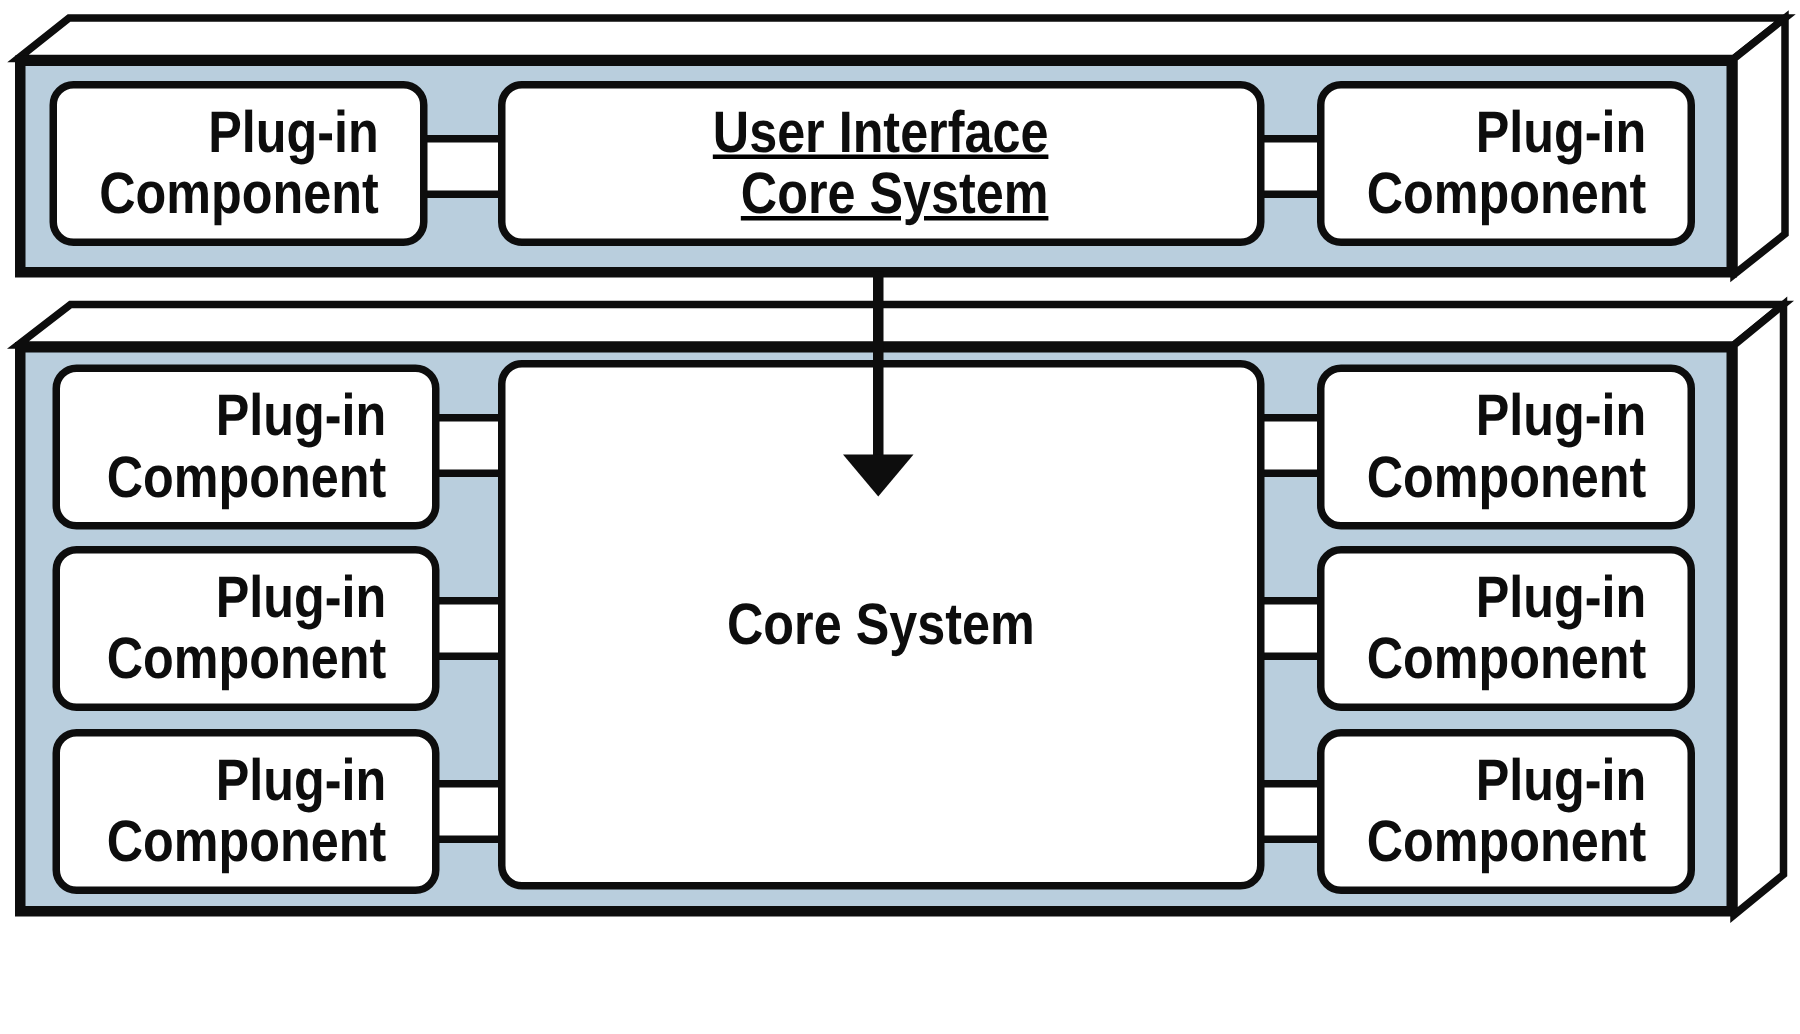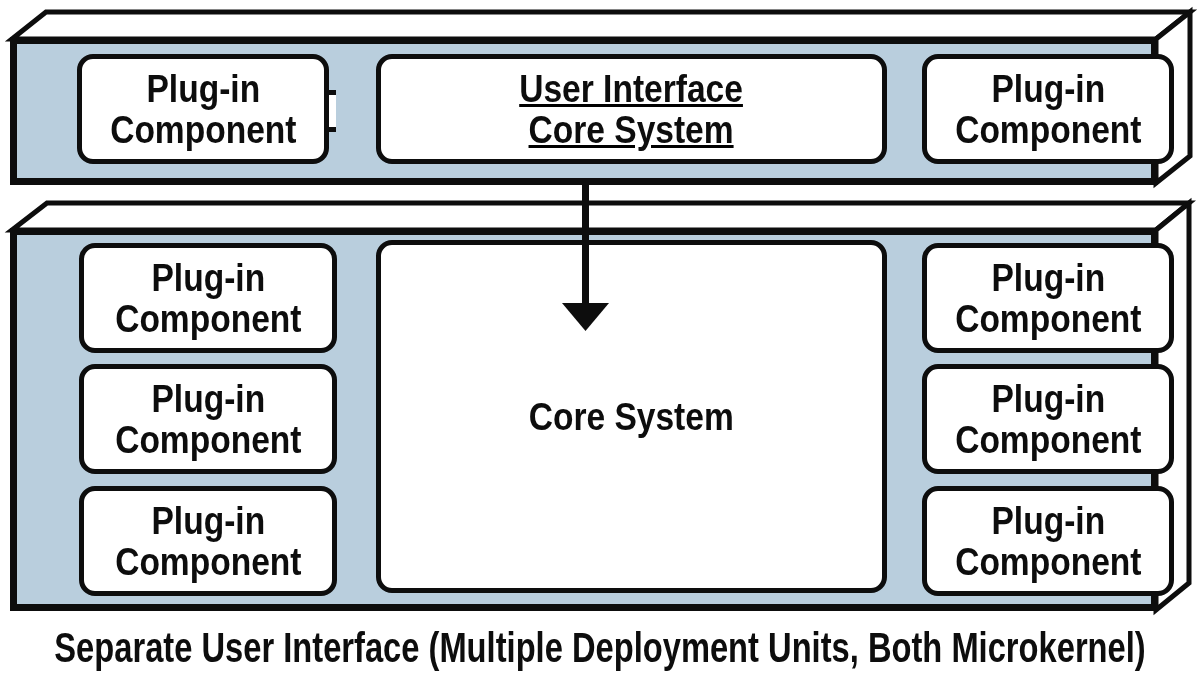--- a/index.html
+++ b/index.html
@@ -21,22 +21,21 @@
   .layer-arrow { z-index: 3; }
   .box {
     position: absolute;
     box-sizing: border-box;
     background: var(--boxfill, #ffffff);
     border: 5px solid var(--line, #0d0d0d);
     border-radius: 16px;
     display: flex;
     align-items: center;
     justify-content: center;
-    text-align: center;
-    margin-left: 44px;
+    text-align: right;
   }
   .box .lbl {
     font-weight: bold;
     font-size: 39px;
     line-height: 41px;
     color: var(--line, #0d0d0d);
     transform: scaleX(0.86);
     transform-origin: 50% 50%;
     white-space: nowrap;
   }
@@ -159,23 +158,20 @@
     <div class="box b-r1">
       <div class="lbl"><span>Plug-in</span><br><span>Component</span></div>
     </div>
     <div class="box b-r2">
       <div class="lbl"><span>Plug-in</span><br><span>Component</span></div>
     </div>
     <div class="box b-r3">
       <div class="lbl"><span>Plug-in</span><br><span>Component</span></div>
     </div>
 
-    <div class="caption">
-      <div class="lbl">Separate User Interface (Multiple Deployment Units, Both Microkernel)</div>
-    </div>
   </div>
 
   <svg class="layer layer-arrow" width="1200" height="689" viewBox="0 0 1200 689">
     <line x1="585.5" y1="181" x2="585.5" y2="306" stroke-width="7" stroke="#0d0d0d"></line>
     <polygon points="562,303 609,303 585.5,331" fill="#0d0d0d"></polygon>
   </svg>
 
 </div>
 
 </body></html>

